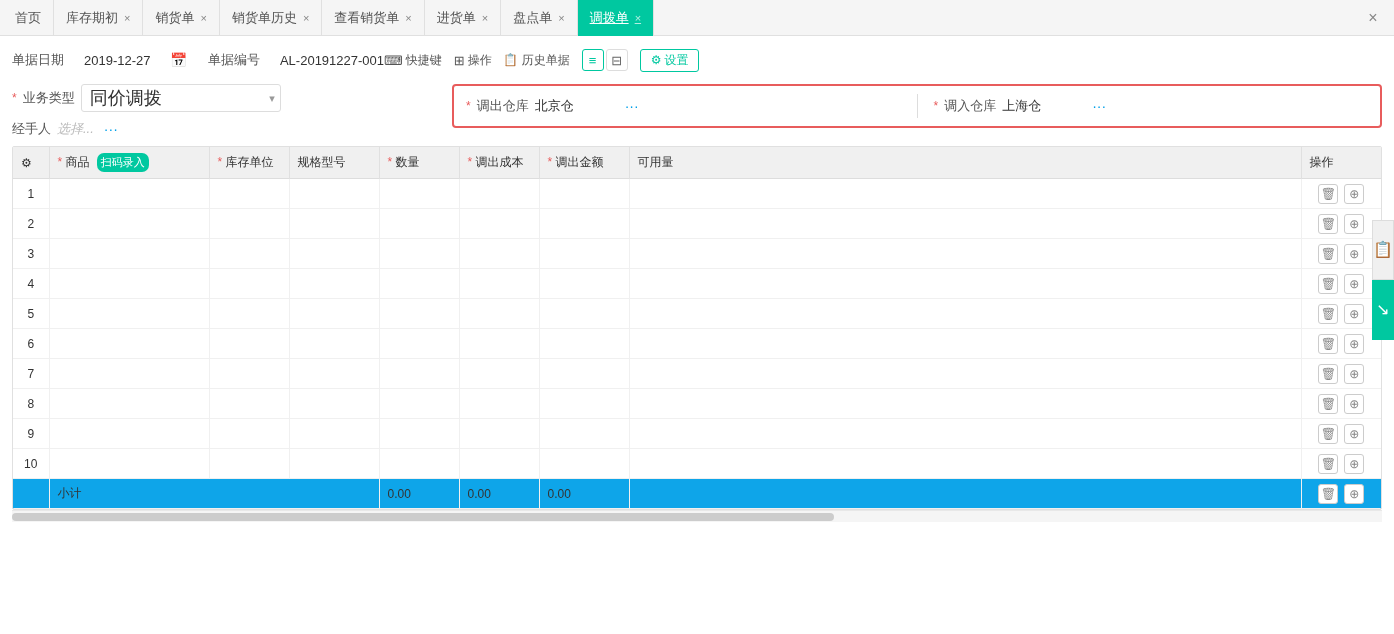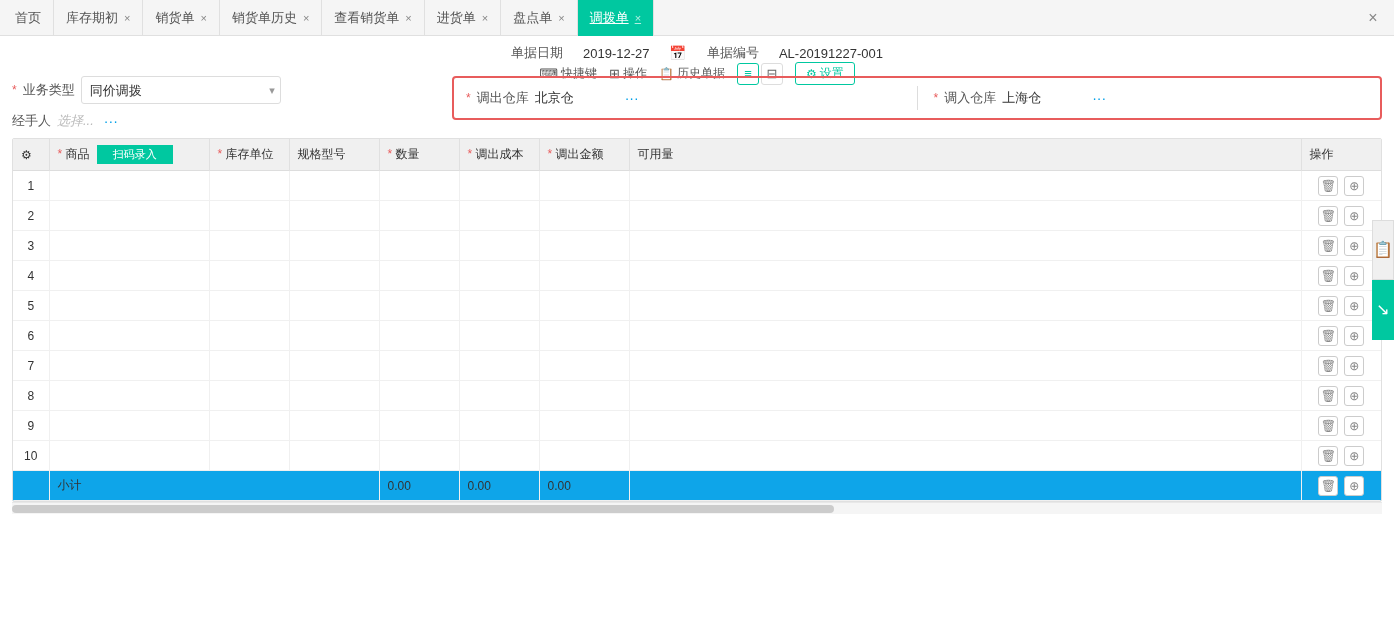--- a/index.html
+++ b/index.html
@@ -52,24 +52,22 @@
     
     .main-area {
       padding: 8px 12px;
       background: #fff;
     }
 
     
     .meta-row {
       display: flex;
       align-items: center;
-      justify-content: space-between;
-      margin-bottom: 0;
+      margin-bottom: 8px;
       height: 32px;
-      flex-direction: column;
     }
     .meta-left {
       display: flex;
       align-items: center;
       gap: 20px;
       font-size: 13px;
     }
     .meta-label { color: #555; }
     .meta-value { color: #333; font-weight: 500; }
     .meta-icon {
@@ -144,21 +142,21 @@
     .field-value {
       color: #333;
       min-width: 80px;
     }
     .field-select {
       border: 1px solid #ddd;
       border-radius: 3px;
       padding: 3px 24px 3px 8px;
       width: 200px;
       height: 28px;
-      font-size: 13px;
+      font-size: 18px;
       color: #333;
       background: #fff;
       cursor: pointer;
       appearance: none;
       position: relative;
     }
     .select-wrapper {
       position: relative;
       display: inline-block;
     }
@@ -255,22 +253,22 @@
       cursor: pointer;
       font-size: 12px;
       color: #888;
       background: #fff;
     }
     .th-required { color: #e85c5c; }
     .scan-btn {
       background: #00c8a0;
       color: #fff;
       border: none;
-      border-radius: 0;
-      padding: 2px 16px;
+      border-radius: 7px;
+      padding: 2px 4px;
       font-size: 11px;
       cursor: pointer;
       margin-left: 4px;
     }
     .gear-th {
       width: 36px;
       text-align: center;
     }
     .subtotal-label {
       color: #888;

